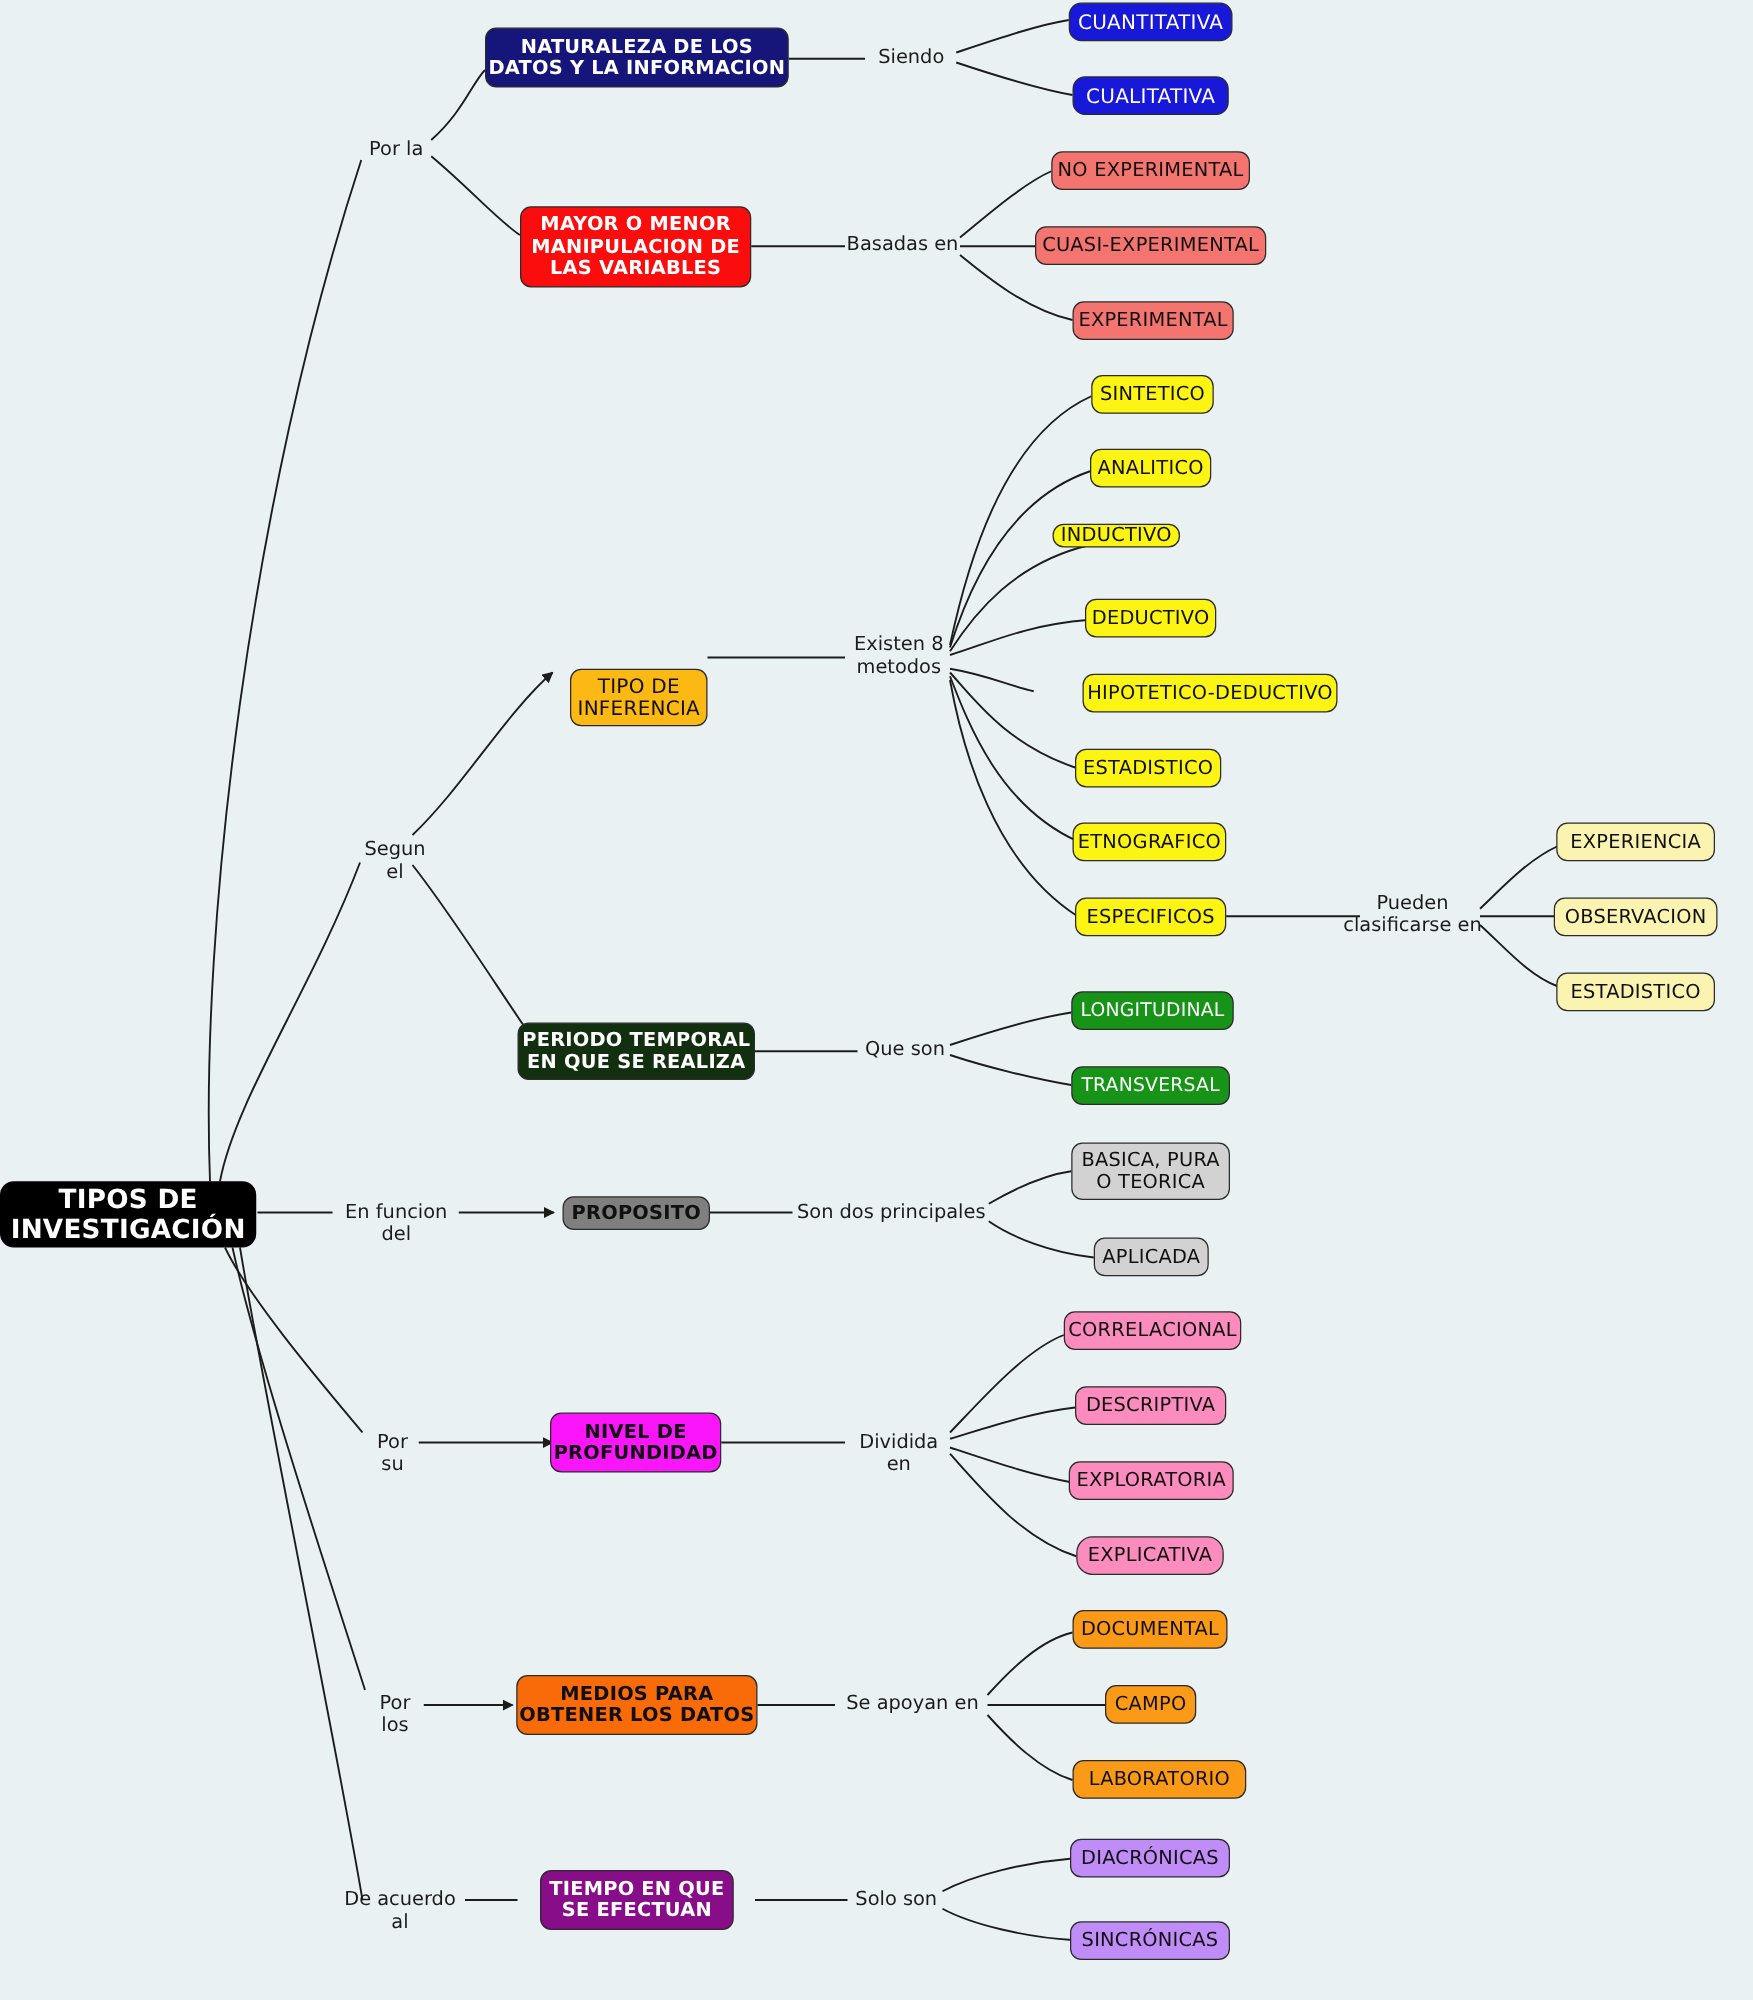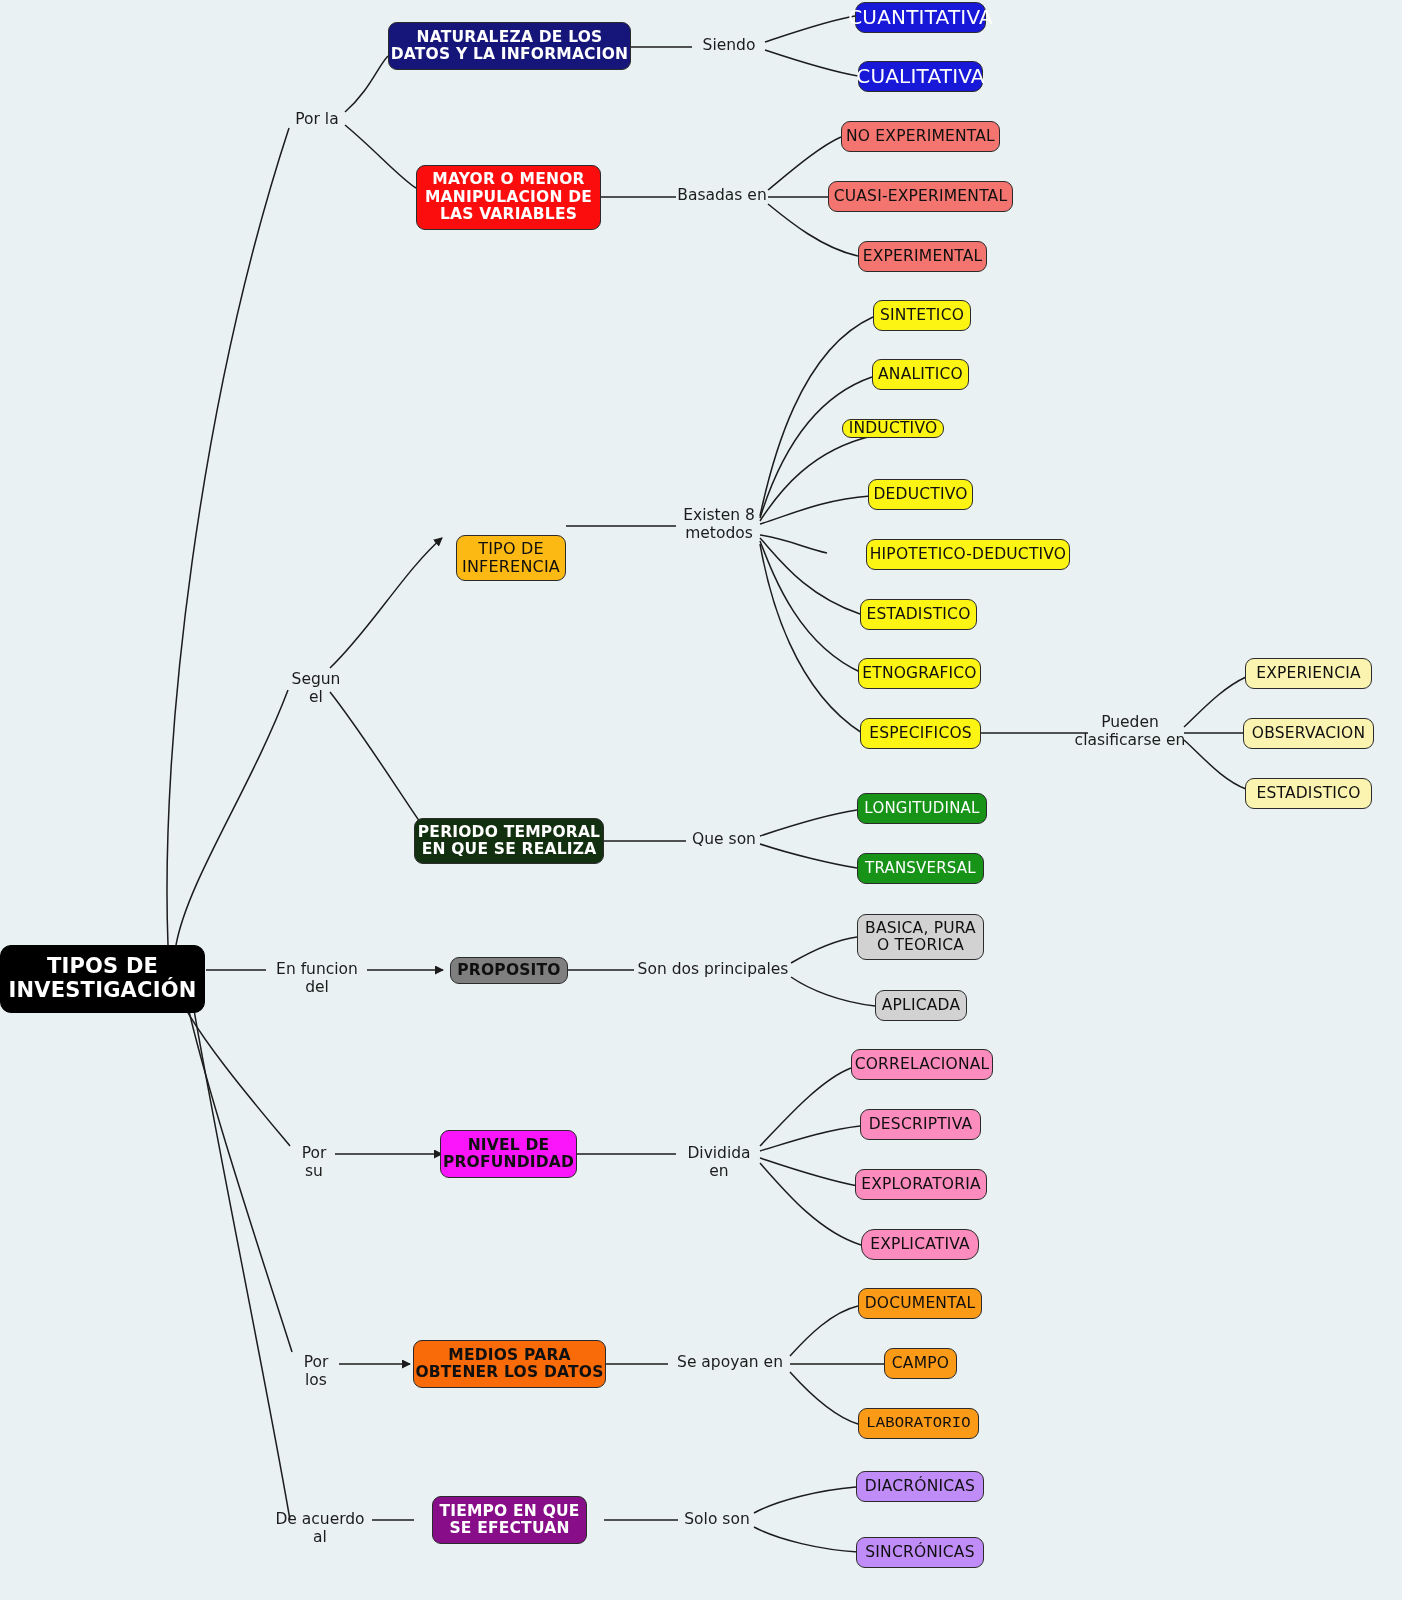--- a/index.html
+++ b/index.html
@@ -41,21 +41,21 @@
     text-align:center;
     white-space:pre-line;
     background:transparent;
   }
   
   .root{
     background:#000000;color:#ffffff;font-weight:bold;font-size:21px;
     border-radius:11px;border:1.6px solid #000;
   }
   .navy{background:#16167a;color:#ffffff;font-weight:bold;font-size:15.5px;}
-  .blue{background:#1818d8;color:#ffffff;font-size:20px;border-radius:10px;}
+  .blue{background:#1818d8;color:#ffffff;font-size:16px;border-radius:10px;}
   .red{background:#fb0d0d;color:#ffffff;font-weight:bold;font-size:15.5px;}
   .salmon{background:#f4756f;color:#101010;font-size:15.5px;}
   .amber{background:#fcb913;color:#101010;font-size:16px;margin-top:32px;}
   .yellow{background:#fcf412;color:#101010;font-size:15.5px;}
   .lightyellow{background:#fbf3b0;color:#101010;font-size:15.5px;}
   .darkgreen{background:#12300f;color:#ffffff;font-weight:bold;font-size:15.5px;}
   .green{background:#179418;color:#ffffff;font-size:15px;}
   .gray-dark{background:#7f7f7f;color:#101010;font-weight:bold;font-size:15.5px;}
   .gray{background:#d2d2d2;color:#101010;font-size:15.5px;}
   .magenta{background:#fb15fb;color:#101010;font-weight:bold;font-size:15.5px;}
@@ -156,21 +156,21 @@
       <path d="M192,998 C212,1120 268,1390 290,1520"></path>
       <path d="M372,1520 L414,1520"></path>
 
       <path d="M604,1520 L678,1520"></path>
 
       <path d="M754,1513 C778,1500 820,1490 856,1487"></path>
       <path d="M754,1527 C778,1540 822,1550 858,1552"></path>
     </g>
   </svg>
 
-  <div class="node root" style="left:0px;top:945px;width:205px;height:68px;">TIPOS DE
+  <div class="node root" style="left:0px;top:945px;width:205px;height:53px;">TIPOS DE
 INVESTIGACIÓN</div>
 
   <div class="lbl" style="left:289px;top:111px;width:56px;">Por la</div>
   <div class="lbl" style="left:283px;top:671px;width:66px;">Segun el</div>
   <div class="lbl" style="left:267px;top:961px;width:100px;">En funcion del</div>
   <div class="lbl" style="left:291px;top:1145px;width:46px;">Por su</div>
   <div class="lbl" style="left:291px;top:1354px;width:50px;">Por los</div>
   <div class="lbl" style="left:267px;top:1511px;width:106px;">De acuerdo al</div>
 
   <div class="lbl" style="left:693px;top:37px;width:72px;">Siendo</div>
@@ -236,18 +236,18 @@
 O TEORICA</div>
   <div class="node gray" style="left:875px;top:990px;width:92px;height:31px;">APLICADA</div>
 
   <div class="node pink" style="left:851px;top:1049px;width:142px;height:31px;">CORRELACIONAL</div>
   <div class="node pink" style="left:860px;top:1109px;width:121px;height:31px;">DESCRIPTIVA</div>
   <div class="node pink" style="left:855px;top:1169px;width:132px;height:31px;">EXPLORATORIA</div>
   <div class="node pink" style="left:861px;top:1229px;width:118px;height:31px;border-radius:13px;">EXPLICATIVA</div>
 
   <div class="node orange" style="left:858px;top:1288px;width:124px;height:31px;">DOCUMENTAL</div>
   <div class="node orange" style="left:884px;top:1348px;width:73px;height:31px;">CAMPO</div>
-  <div class="node orange" style="left:858px;top:1408px;width:121px;height:31px;font-family:Liberation Mono, monospace;">LABORATORIO</div>
+  <div class="node orange" style="left:858px;top:1408px;width:139px;height:31px;">LABORATORIO</div>
 
   <div class="node purple" style="left:856px;top:1471px;width:128px;height:31px;">DIACRÓNICAS</div>
   <div class="node purple" style="left:856px;top:1537px;width:128px;height:31px;">SINCRÓNICAS</div>
 
 </div>
 
 </body></html>

